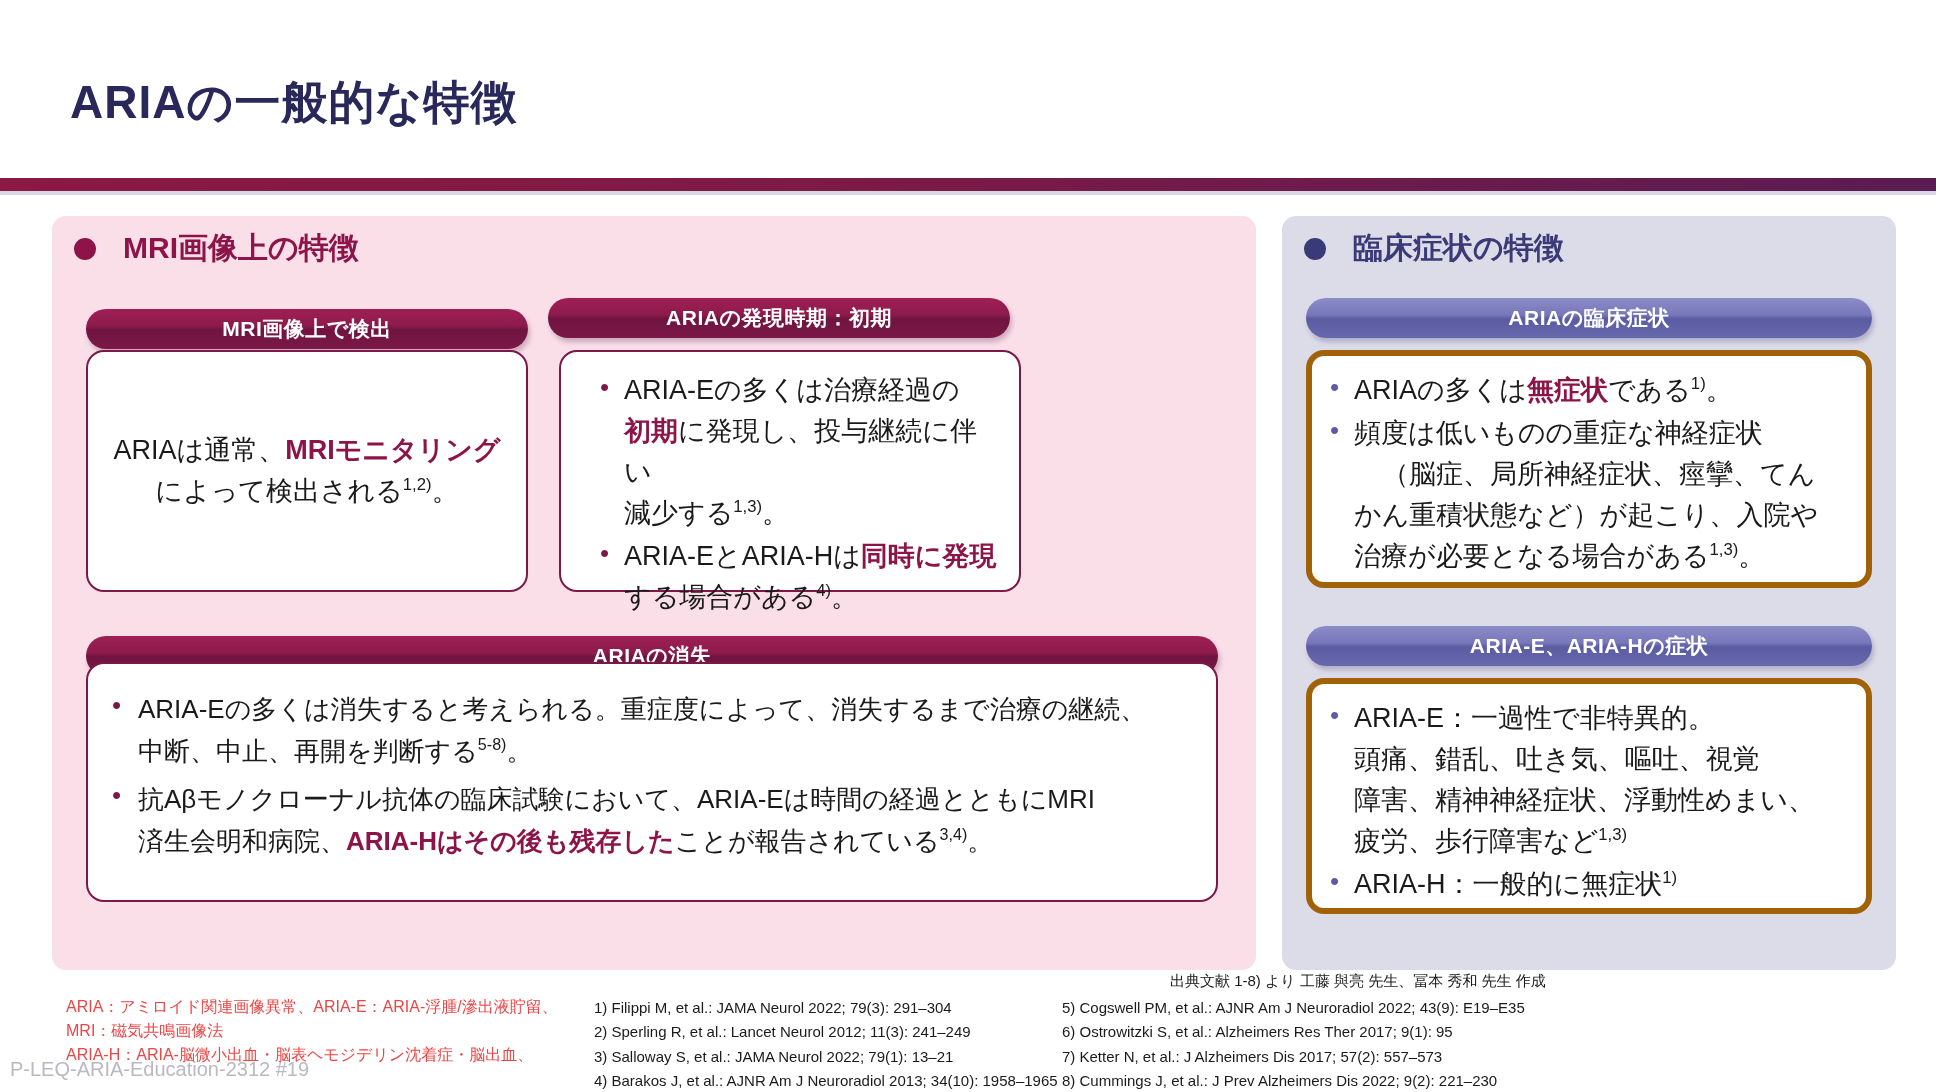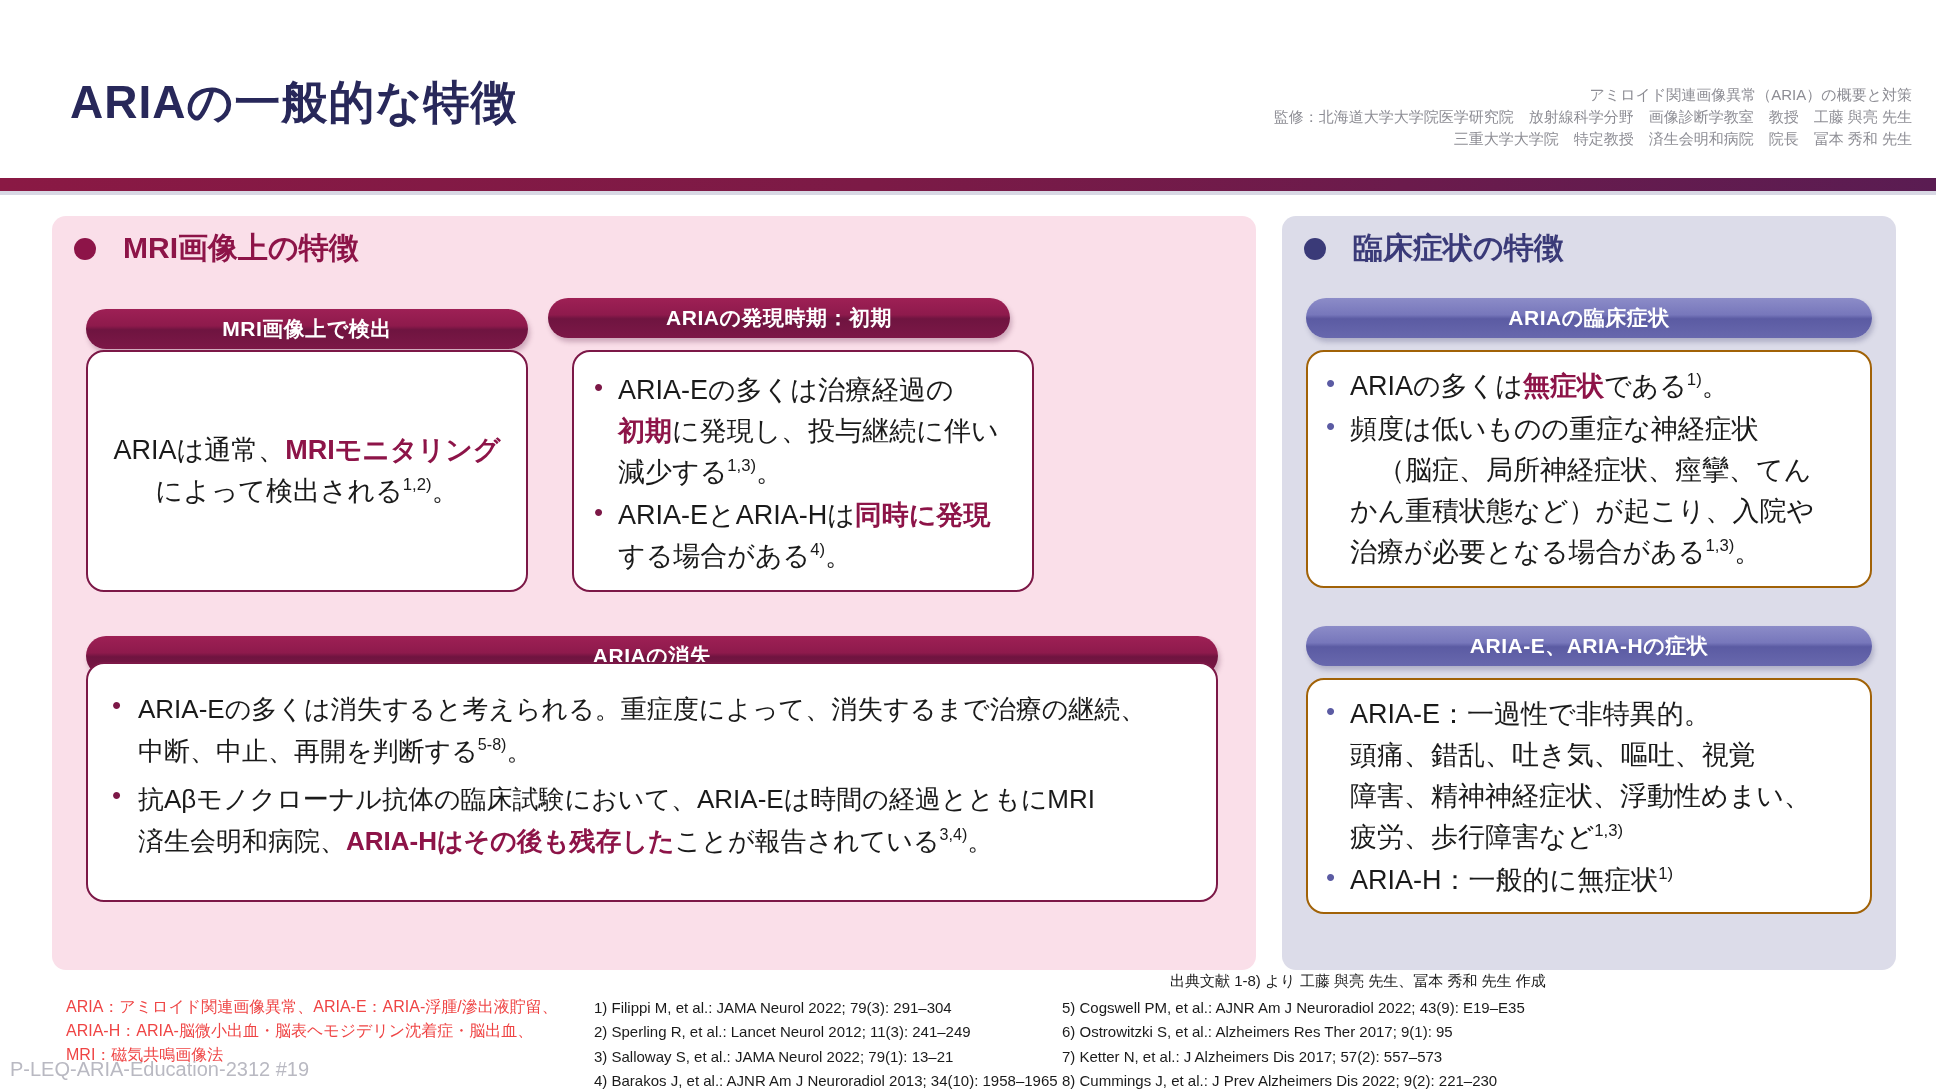--- a/index.html
+++ b/index.html
@@ -73,21 +73,21 @@
   .pill-purple {
     background: linear-gradient(to bottom, #8c8cc8 0%, #7777bb 42%, #5b5ba3 52%, #6868ad 100%);
     box-shadow: 2px 4px 5px rgba(60,60,110,0.28);
   }
 
   
   .card {
     position: absolute; background: #fff; border-radius: 18px;
   }
   .card-pink  { border: 2px solid #7c1847; }
-  .card-purple{ border: 2px solid #a16207; }
+  .card-purple{ border: 6px solid #a16207; }
 
   .card-text {
     font-size: 27px; line-height: 1.52; color: #1a1a1a;
   }
   .center-text { text-align: center; }
   strong.em-pink { color: #8d1448; font-weight: bold; }
 
   ul.bul { list-style: none; }
   ul.bul > li {
     position: relative; padding-left: 30px; margin-bottom: 2px;
@@ -99,21 +99,21 @@
   ul.bul.purple > li::before { color: #5b5ba3; }
 
   sup { font-size: 0.62em; vertical-align: super; line-height: 0; }
 
   
   #pill-detect   { left: 86px;  top: 309px; width: 442px; }
   #pill-onset    { left: 548px; top: 298px; width: 462px; }
   #pill-resolve  { left: 86px;  top: 636px; width: 1132px; }
 
   #card-detect   { left: 86px;  top: 350px; width: 442px; height: 242px; }
-  #card-onset    { left: 572px; top: 350px; width: 462px; height: 242px; }
+  #card-onset    { left: 559px; top: 350px; width: 462px; height: 242px; padding-left: 19px; }
   #card-resolve  { left: 86px;  top: 662px; width: 1132px; height: 240px; }
 
   #pill-clinical { left: 1306px; top: 298px; width: 566px; }
   #pill-symptoms { left: 1306px; top: 626px; width: 566px; }
   #card-clinical { left: 1306px; top: 350px; width: 566px; height: 238px; }
   #card-symptoms { left: 1306px; top: 678px; width: 566px; height: 236px; }
 
   #card-detect .card-text {
     position: absolute; left: 20px; right: 20px; top: 50%;
     transform: translateY(-50%);
@@ -148,25 +148,20 @@
     position: absolute; left: 10px; top: 1058px;
     font-size: 20px; color: #b9b9c2; white-space: nowrap;
   }
 </style>
 </head>
 <body>
 
 <div class="slide">
 
   <div class="title">ARIAの一般的な特徴</div>
-  <div class="header-credits">
-    <div>アミロイド関連画像異常（ARIA）の概要と対策</div>
-    <div>監修：北海道大学大学院医学研究院　放射線科学分野　画像診断学教室　教授　工藤 與亮 先生</div>
-    <div>三重大学大学院　特定教授　済生会明和病院　院長　冨本 秀和 先生</div>
-  </div>
   <div class="rule"></div>
   <div class="rule-thin"></div>
 
   <div class="panel panel-left">
     <div class="panel-head">
       <span class="bullet-dot"></span>
       <span>MRI画像上の特徴</span>
     </div>
   </div>
 
@@ -259,22 +254,22 @@
           <span>ARIA-H：一般的に無症状</span><sup>1)</sup>
         </li>
       </ul>
     </div>
   </div>
 
   <div class="source-note">出典文献 1-8) より 工藤 與亮 先生、冨本 秀和 先生 作成</div>
 
   <div class="abbrev">
     <div>ARIA：アミロイド関連画像異常、ARIA-E：ARIA-浮腫/滲出液貯留、</div>
+    <div>MRI：磁気共鳴画像法</div>
     <div>ARIA-H：ARIA-脳微小出血・脳表ヘモジデリン沈着症・脳出血、</div>
-    <div>MRI：磁気共鳴画像法</div>
   </div>
 
   <div class="refs-col" id="refs-left">
     <div>1) Filippi M, et al.: JAMA Neurol 2022; 79(3): 291–304</div>
     <div>2) Sperling R, et al.: Lancet Neurol 2012; 11(3): 241–249</div>
     <div>3) Salloway S, et al.: JAMA Neurol 2022; 79(1): 13–21</div>
     <div>4) Barakos J, et al.: AJNR Am J Neuroradiol 2013; 34(10): 1958–1965</div>
   </div>
 
   <div class="refs-col" id="refs-right">

